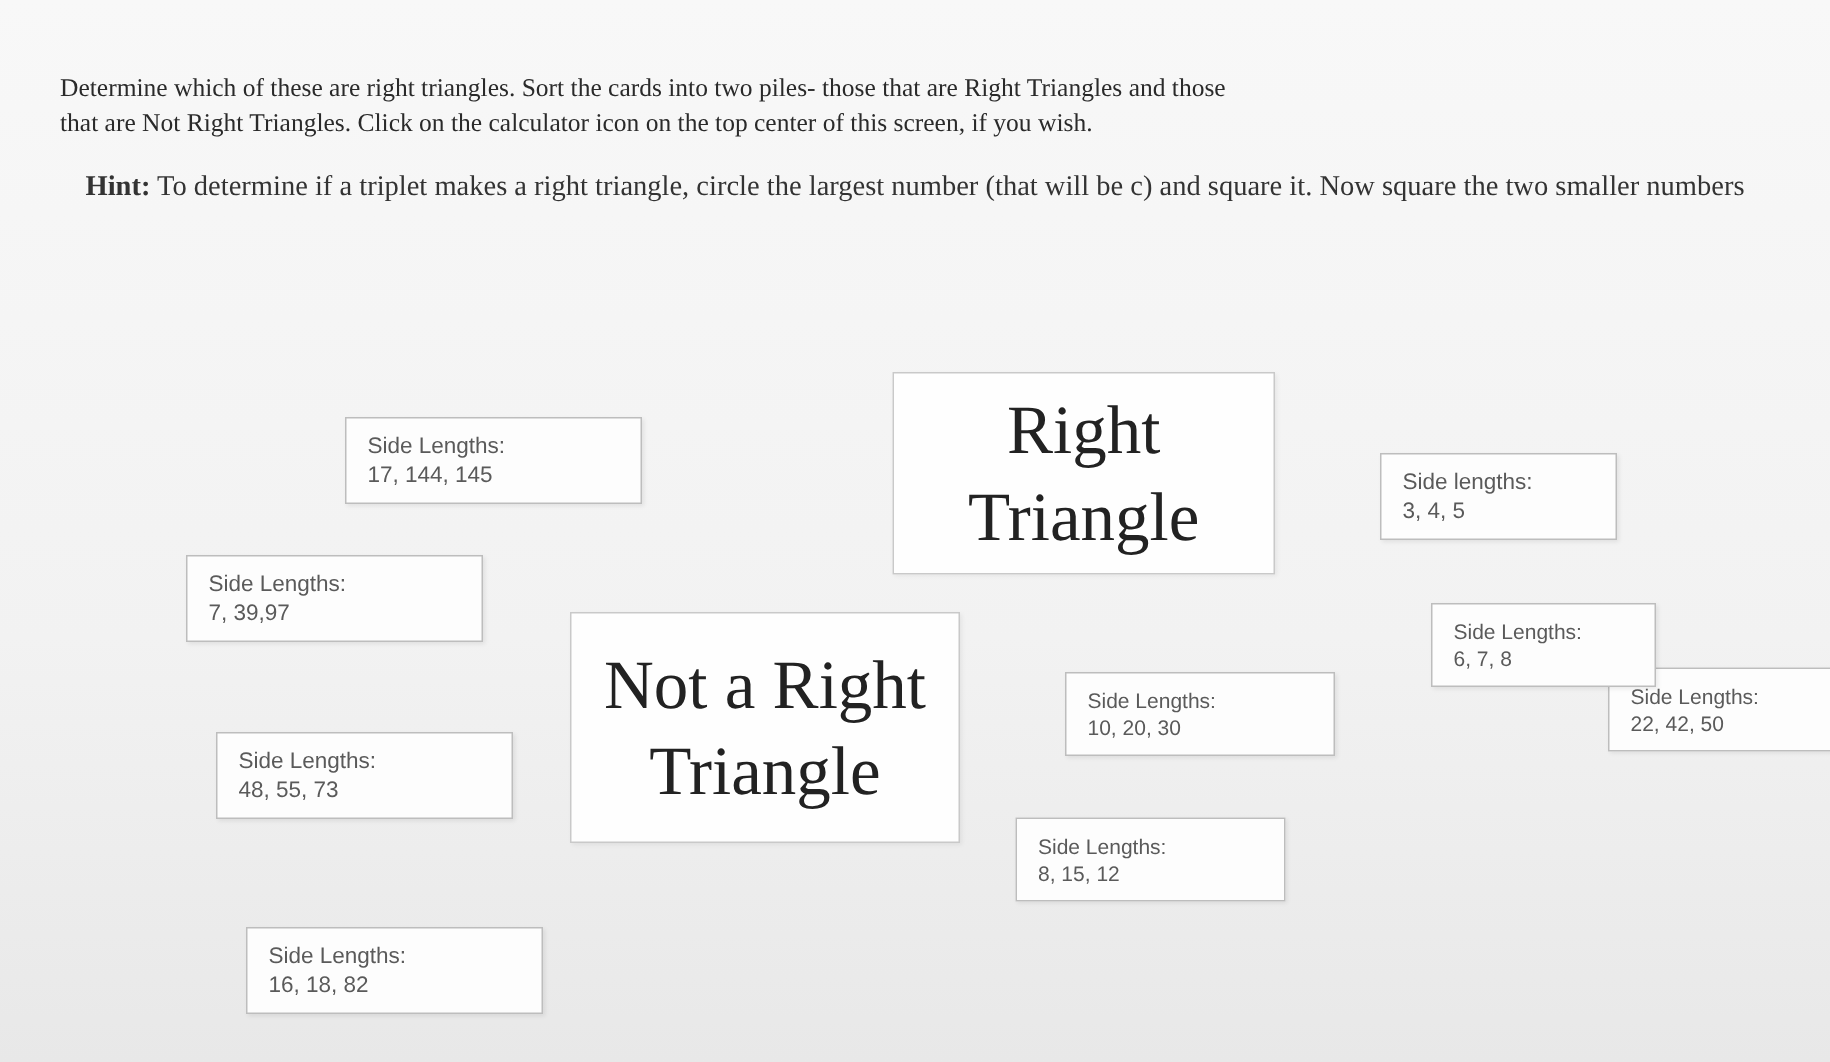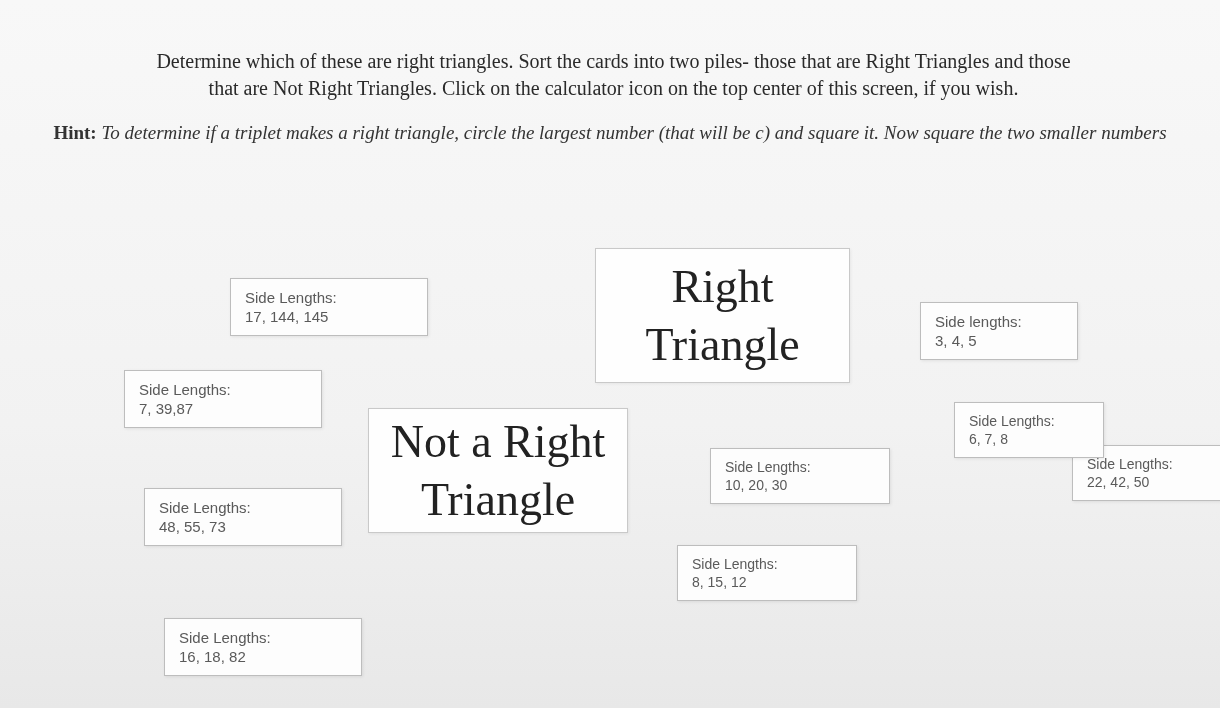--- a/index.html
+++ b/index.html
@@ -11,22 +11,22 @@
       width: 1220px;
       height: 708px;
       background: linear-gradient(to bottom, #f8f8f8 0%, #f2f2f2 60%, #e8e8e8 100%);
       font-family: Georgia, 'Times New Roman', serif;
       color: #333;
       position: relative;
       overflow: hidden;
     }
     .instructions {
       padding: 48px 33px 10px 40px;
-      text-align: center;
-      font-size: 20px;
+      text-align: left;
+      font-size: 17px;
       line-height: 1.35;
       color: #2a2a2a;
     }
     .hint {
       padding: 8px 20px 0 20px;
       text-align: center;
       font-size: 19px;
       color: #333;
       line-height: 1.35;
     }
@@ -64,37 +64,37 @@
       box-shadow: 1px 1px 3px rgba(0,0,0,0.06);
     }
     .bin-right {
       left: 595px;
       top: 248px;
       width: 255px;
       height: 135px;
       line-height: 1.25;
     }
     .bin-not {
-      left: 368px;
+      left: 380px;
       top: 408px;
       width: 260px;
-      height: 125px;
+      height: 154px;
       line-height: 1.25;
     }
     
     .c1 { left: 188px; top: 278px; width: 198px; }
     .c2 { left: 82px;  top: 370px; width: 198px; }
     .c3 { left: 102px; top: 488px; width: 198px; }
     .c4 { left: 122px; top: 618px; width: 198px; }
     .c5 { left: 878px; top: 302px; width: 158px; }
     .c6 { left: 912px; top: 402px; width: 150px; font-size:14px;}
     .c7 { left: 1030px;top: 445px; width: 150px; font-size:14px;}
     .c8 { left: 668px; top: 448px; width: 180px; font-size:14px;}
     .c9 { left: 635px; top: 545px; width: 180px; font-size:14px;}
-    .italic { font-style: italic; }
+    .italic { }
   </style>
 </head>
 <body>
 
 <div class="instructions">
   <span>Determine which of these are right triangles. Sort the cards into two piles- those that are Right Triangles and those</span><br>
   <span>that are Not Right Triangles. Click on the calculator icon on the top center of this screen, if you wish.</span>
 </div>
 
 <div class="hint">
@@ -109,21 +109,21 @@
   <span>Not a Right Triangle</span>
 </div>
 
 <div class="card c1">
   <span class="title">Side Lengths:</span>
   <span>17, 144, 145</span>
 </div>
 
 <div class="card c2">
   <span class="title">Side Lengths:</span>
-  <span>7, 39,87</span>
+  <span>7, 39,97</span>
 </div>
 
 <div class="card c3">
   <span class="title">Side Lengths:</span>
   <span>48, 55, 73</span>
 </div>
 
 <div class="card c4">
   <span class="title">Side Lengths:</span>
   <span>16, 18, 82</span>

